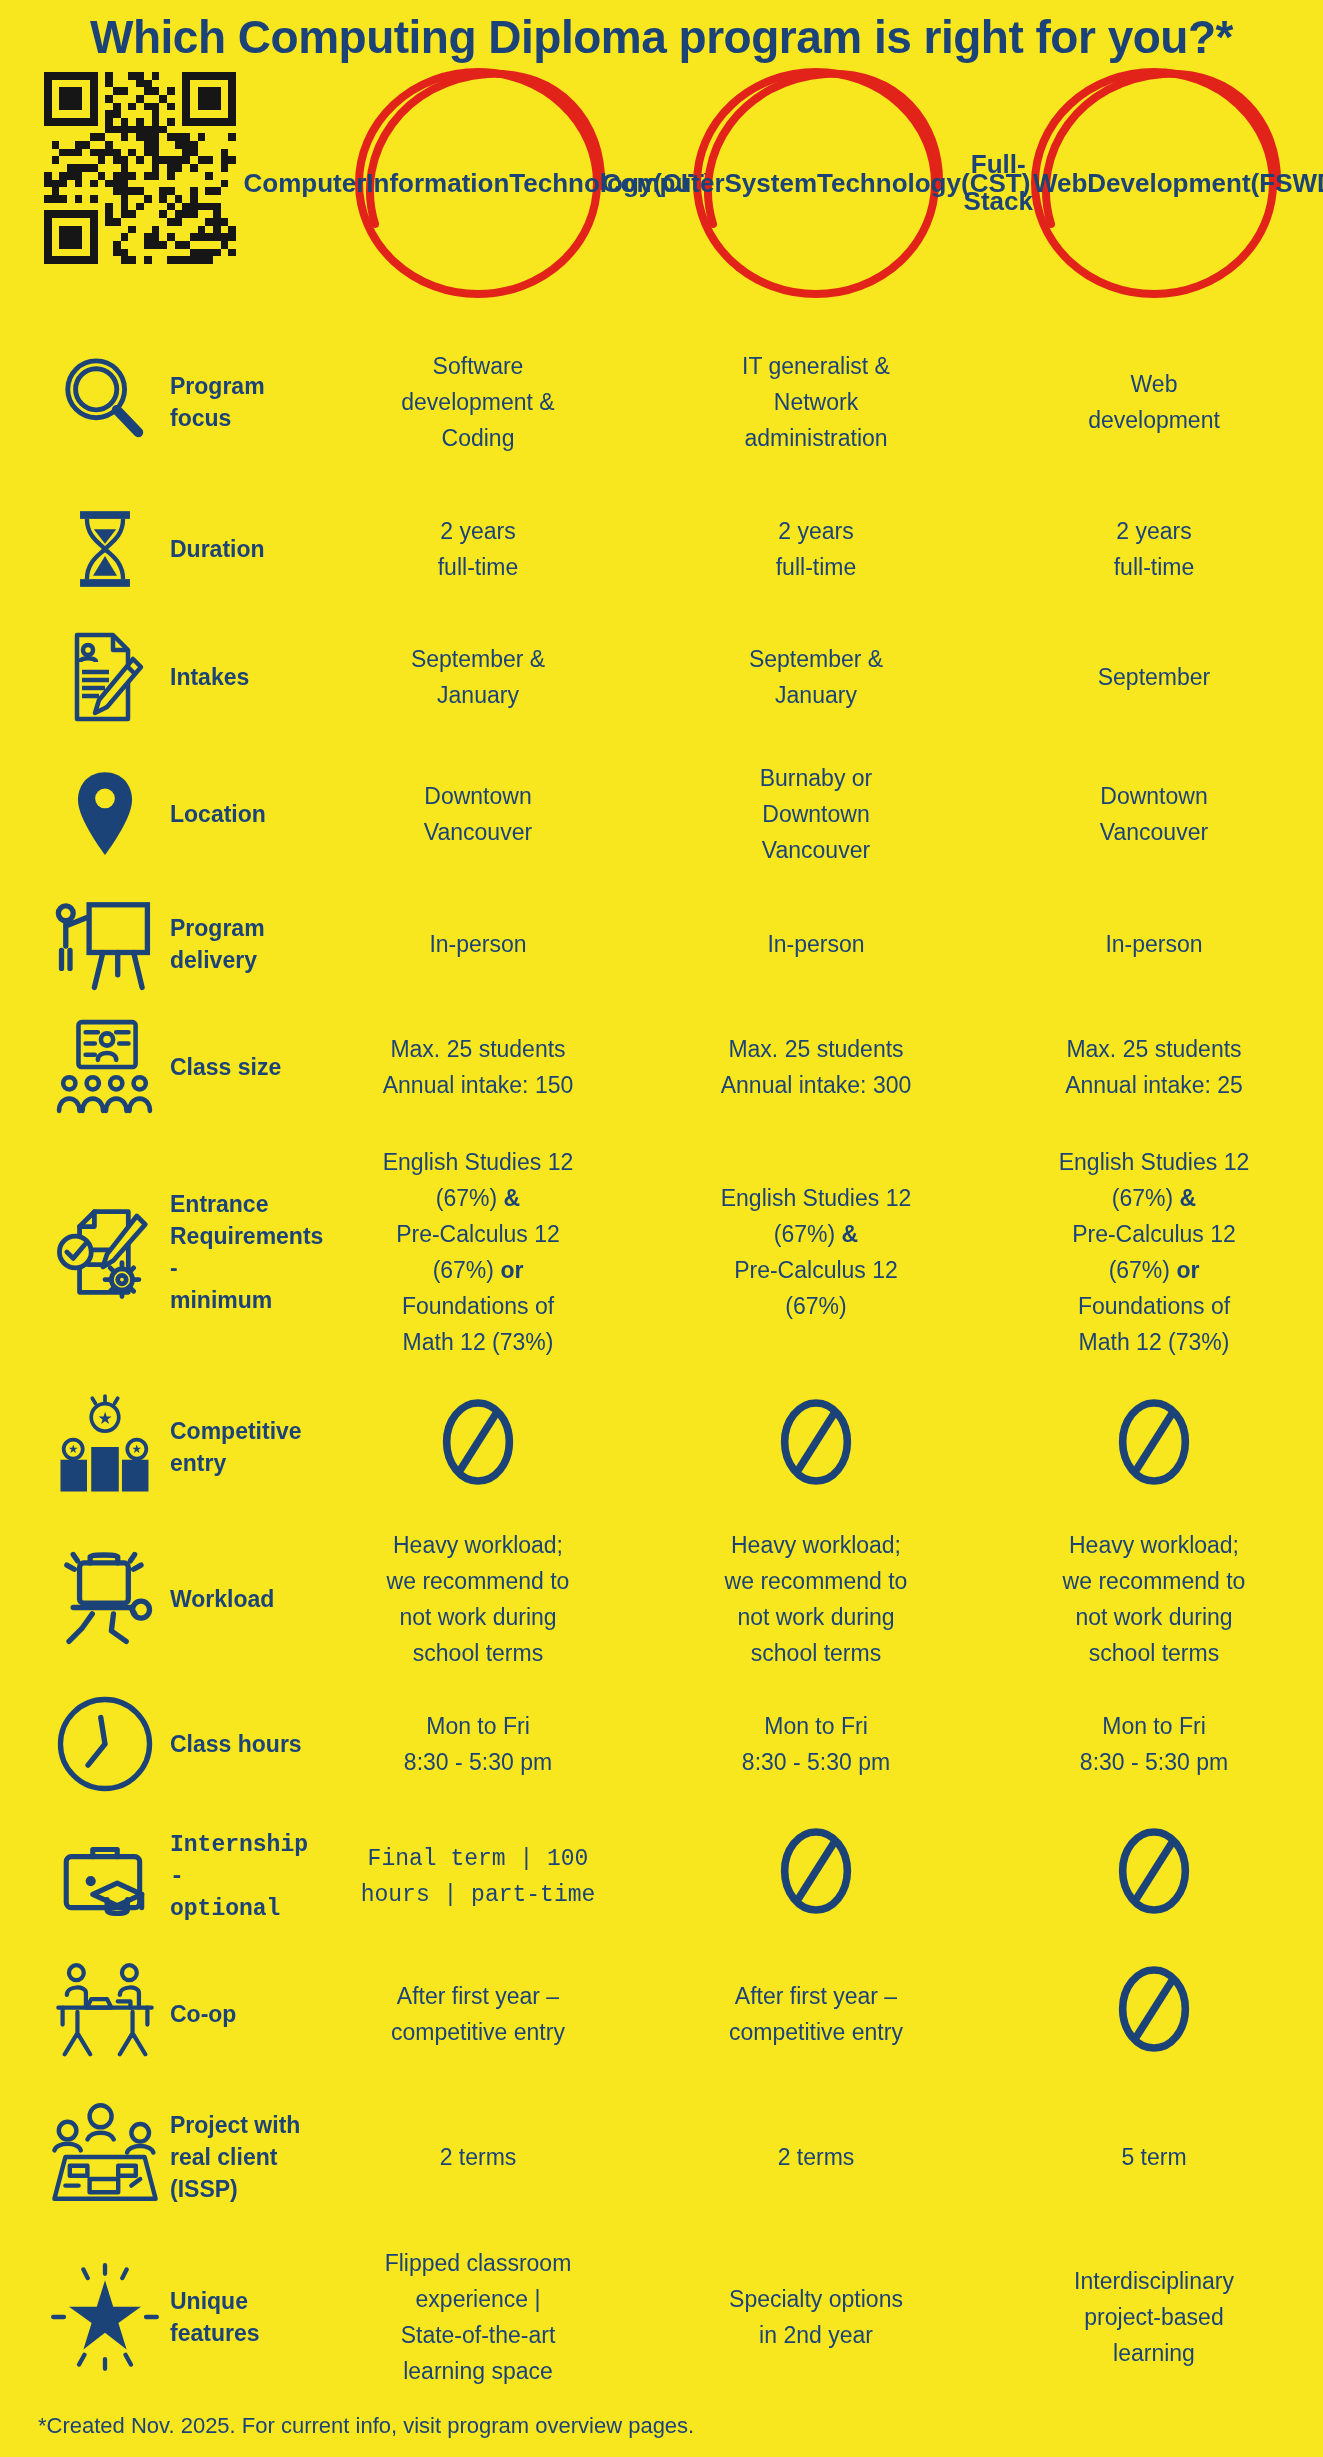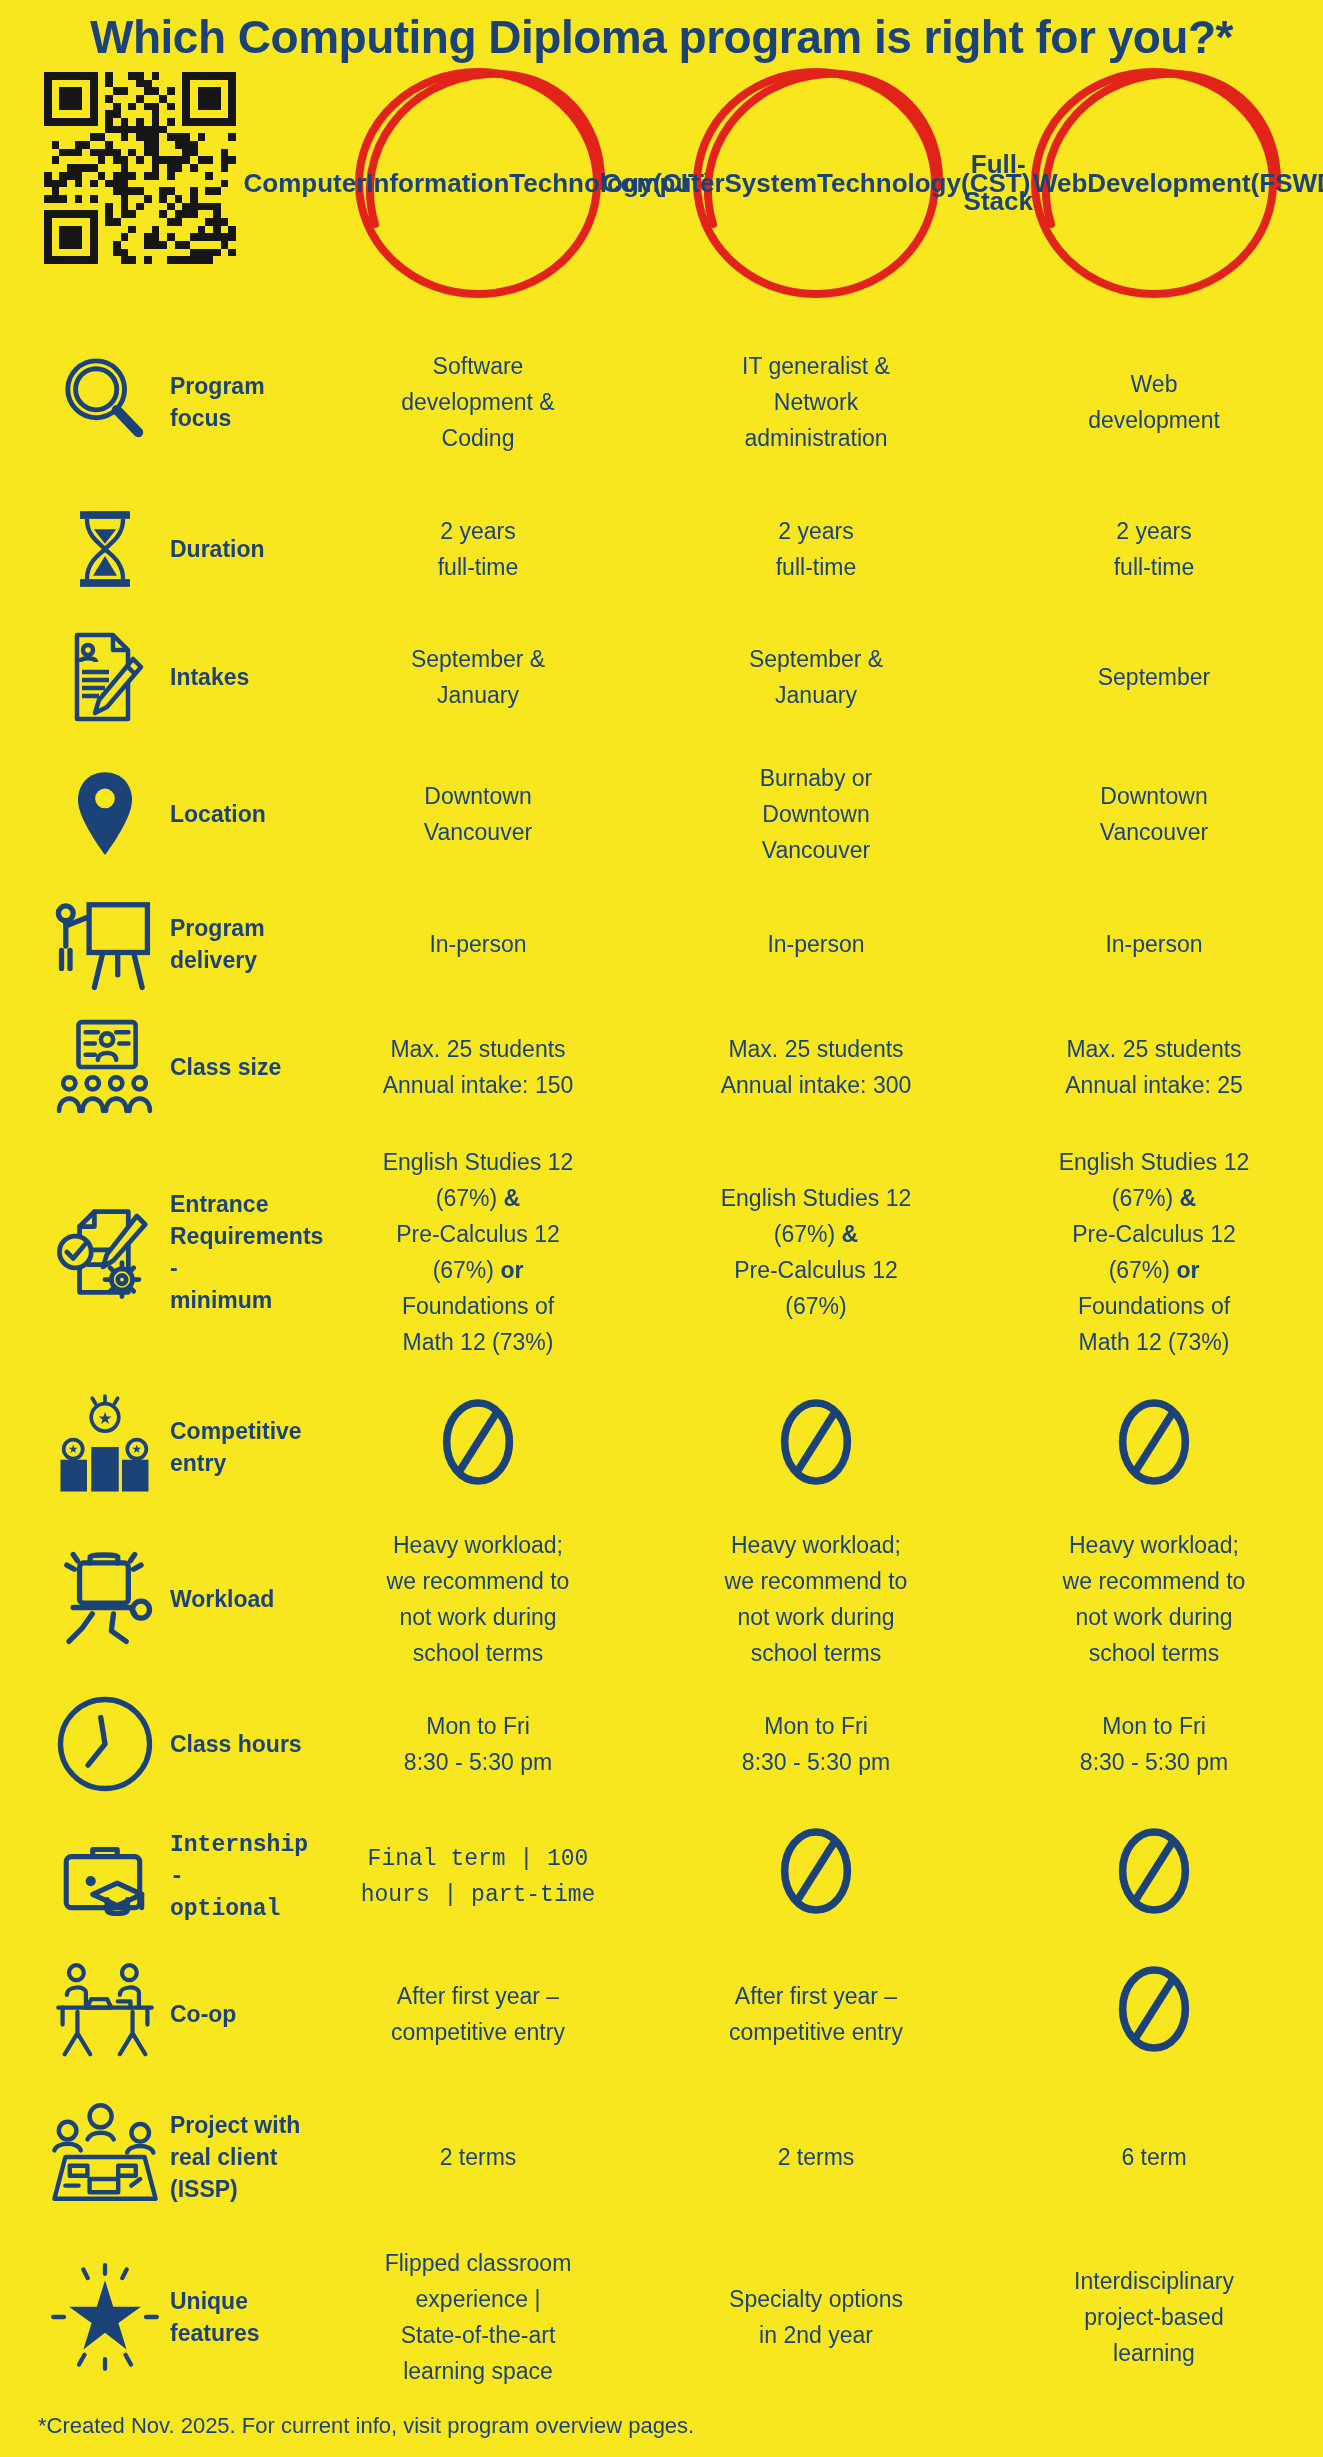--- a/index.html
+++ b/index.html
@@ -794,21 +794,21 @@
         <div class="row-label">Project with
 real client
 (ISSP)</div>
         <div class="cell">
           <div><span>2 terms</span></div>
         </div>
         <div class="cell">
           <div><span>2 terms</span></div>
         </div>
         <div class="cell">
-          <div><span>6 term</span></div>
+          <div><span>5 term</span></div>
         </div>
       </div>
       <div class="row" style="height: 175px;">
         <div class="icon-cell">
           <svg viewBox="0 0 100 100" width="108" height="108">
             <path d="M50 16 L57.6 40.5 L83.3 40.5 L62.4 55.5 L70 80 L50 64.5 L30 80 L37.6 55.5 L16.7 40.5 L42.4 40.5 Z" fill="#1B4377"></path>
             <g stroke="#1B4377" stroke-width="4" stroke-linecap="round" fill="none">
               <path d="M50 2 V10 M30 6 L34 14 M70 6 L66 14 M2 50 H12 M88 50 H98 M26 94 L31 85 M74 94 L69 85 M50 98 V89"></path>
             </g>
           </svg>

